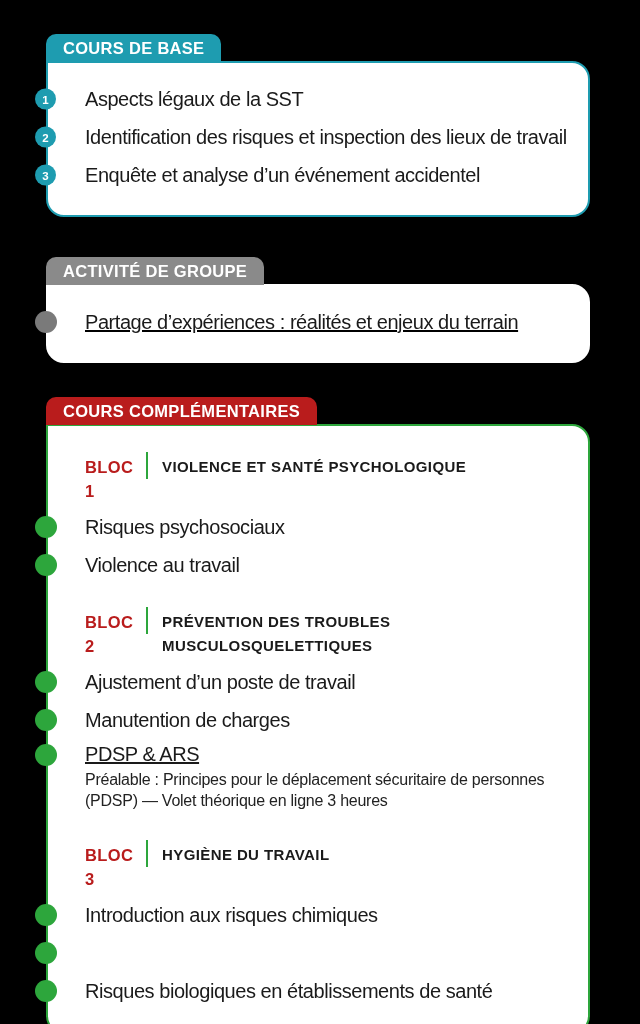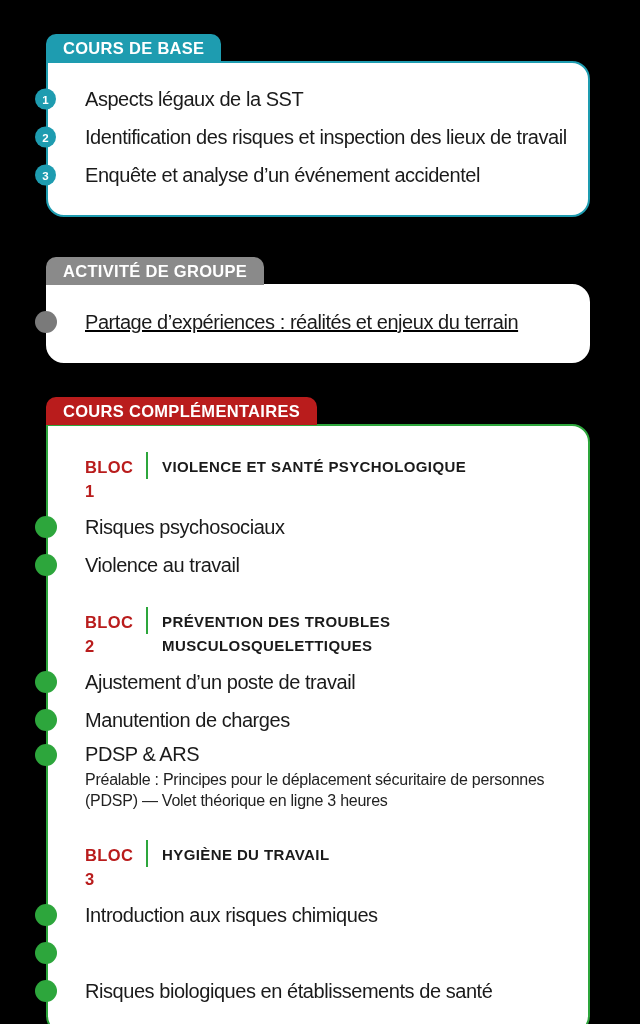--- a/index.html
+++ b/index.html
@@ -133,21 +133,21 @@
     color: #1a1a1a;
     line-height: 24px;
     padding-top: 3px;
     white-space: pre-line;
   }
   .item-multi {
     flex-direction: column;
     align-items: flex-start;
     justify-content: flex-start;
   }
-  .item-multi .item-text { line-height: 30px; }
+  .item-multi .item-text { line-height: 30px; text-decoration: underline; }
   .item-multi .dot { top: 16px; }
   .item-note {
     font-size: 16px;
     line-height: 21px;
     letter-spacing: -0.25px;
     color: #222222;
     white-space: pre-line;
     margin-bottom: 6px;
   }
 </style>

